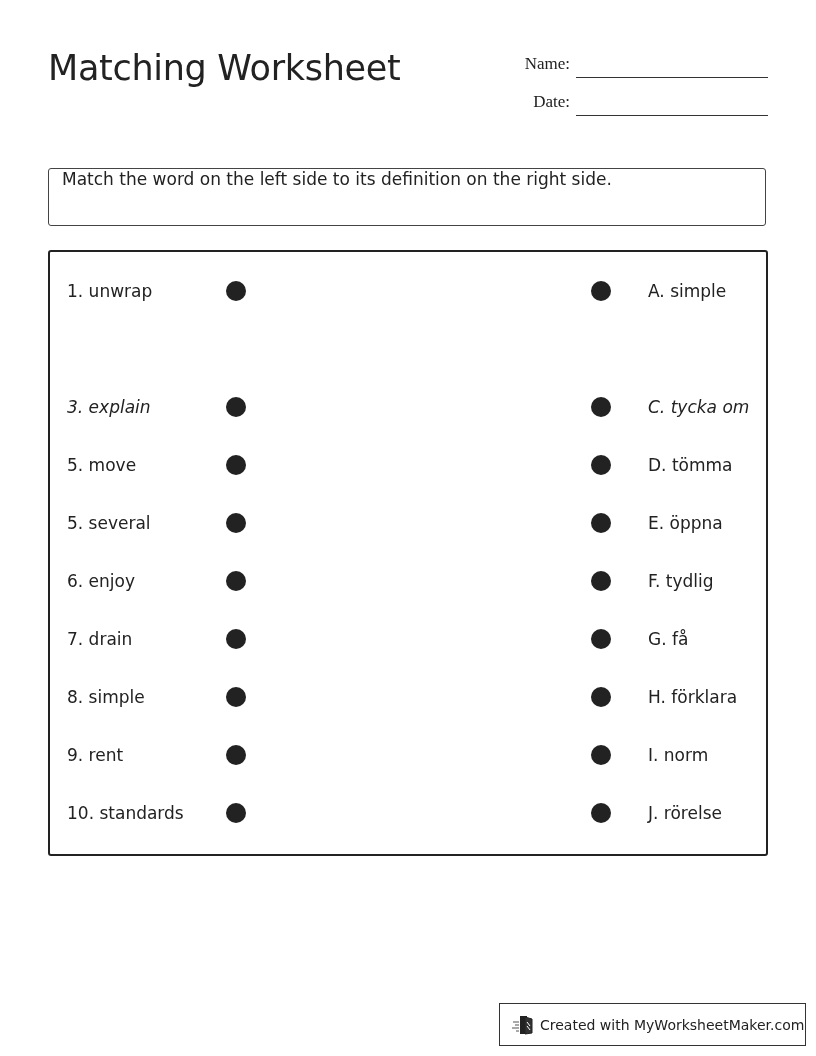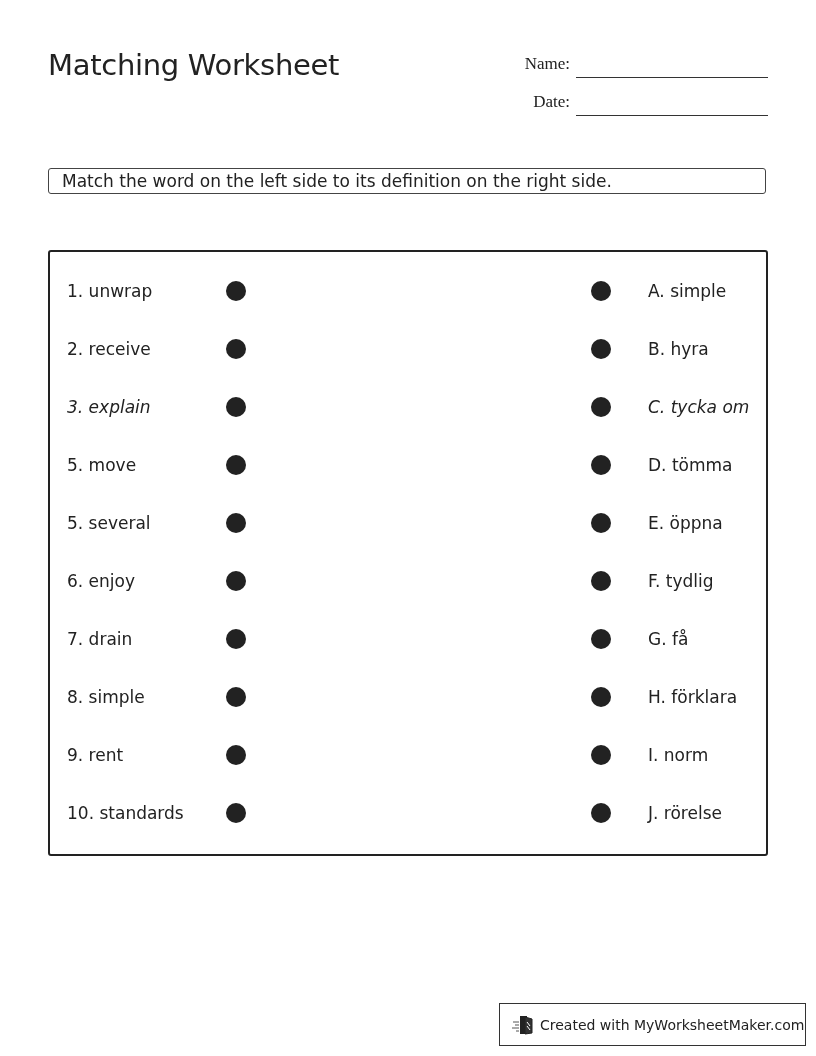--- a/index.html
+++ b/index.html
@@ -12,21 +12,21 @@
       height: 1056px;
       position: relative;
       overflow: hidden;
       color: #222222;
       font-family: "DejaVu Sans", sans-serif;
     }
     .title {
       position: absolute;
       left: 48px;
       top: 48px;
-      font-size: 29px;
+      font-size: 35px;
       font-weight: normal;
       color: #222222;
       letter-spacing: -0.3px;
       margin: 0;
       font-family: "DejaVu Sans", sans-serif;
     }
     .field {
       position: absolute;
       left: 500px;
       width: 268px;
@@ -47,27 +47,26 @@
       right: 0;
       bottom: 0;
       border-bottom: 1.5px solid #333333;
       height: 0;
     }
     .instructions {
       position: absolute;
       left: 48px;
       top: 168px;
       width: 718px;
-      height: 26px;
+      height: 58px;
       border: 1.3px solid #444444;
       border-radius: 3px;
       box-sizing: border-box;
       padding-left: 13px;
       display: flex;
-      align-items: center;
       font-size: 17px;
       color: #222222;
     }
     .match-box {
       position: absolute;
       left: 48px;
       top: 250px;
       width: 720px;
       height: 606px;
       border: 2px solid #222222;
@@ -149,26 +148,20 @@
 <div class="instructions">
   <span>Match the word on the left side to its definition on the right side.</span>
 </div>
 
 <div class="match-box">
   <div class="row" style="top:24px;">
     <span class="left-term">1. unwrap</span>
     <span class="dot left"></span>
     <span class="dot right"></span>
     <span class="right-term">A. simple</span>
-  </div>
-  <div class="row" style="top:82px;">
-    <span class="left-term">2. receive</span>
-    <span class="dot left"></span>
-    <span class="dot right"></span>
-    <span class="right-term">B. hyra</span>
   </div>
   <div class="row" style="top:140px;font-style:italic;">
     <span class="left-term">3. explain</span>
     <span class="dot left"></span>
     <span class="dot right"></span>
     <span class="right-term">C. tycka om</span>
   </div>
   <div class="row" style="top:198px;">
     <span class="left-term">5. move</span>
     <span class="dot left"></span>

